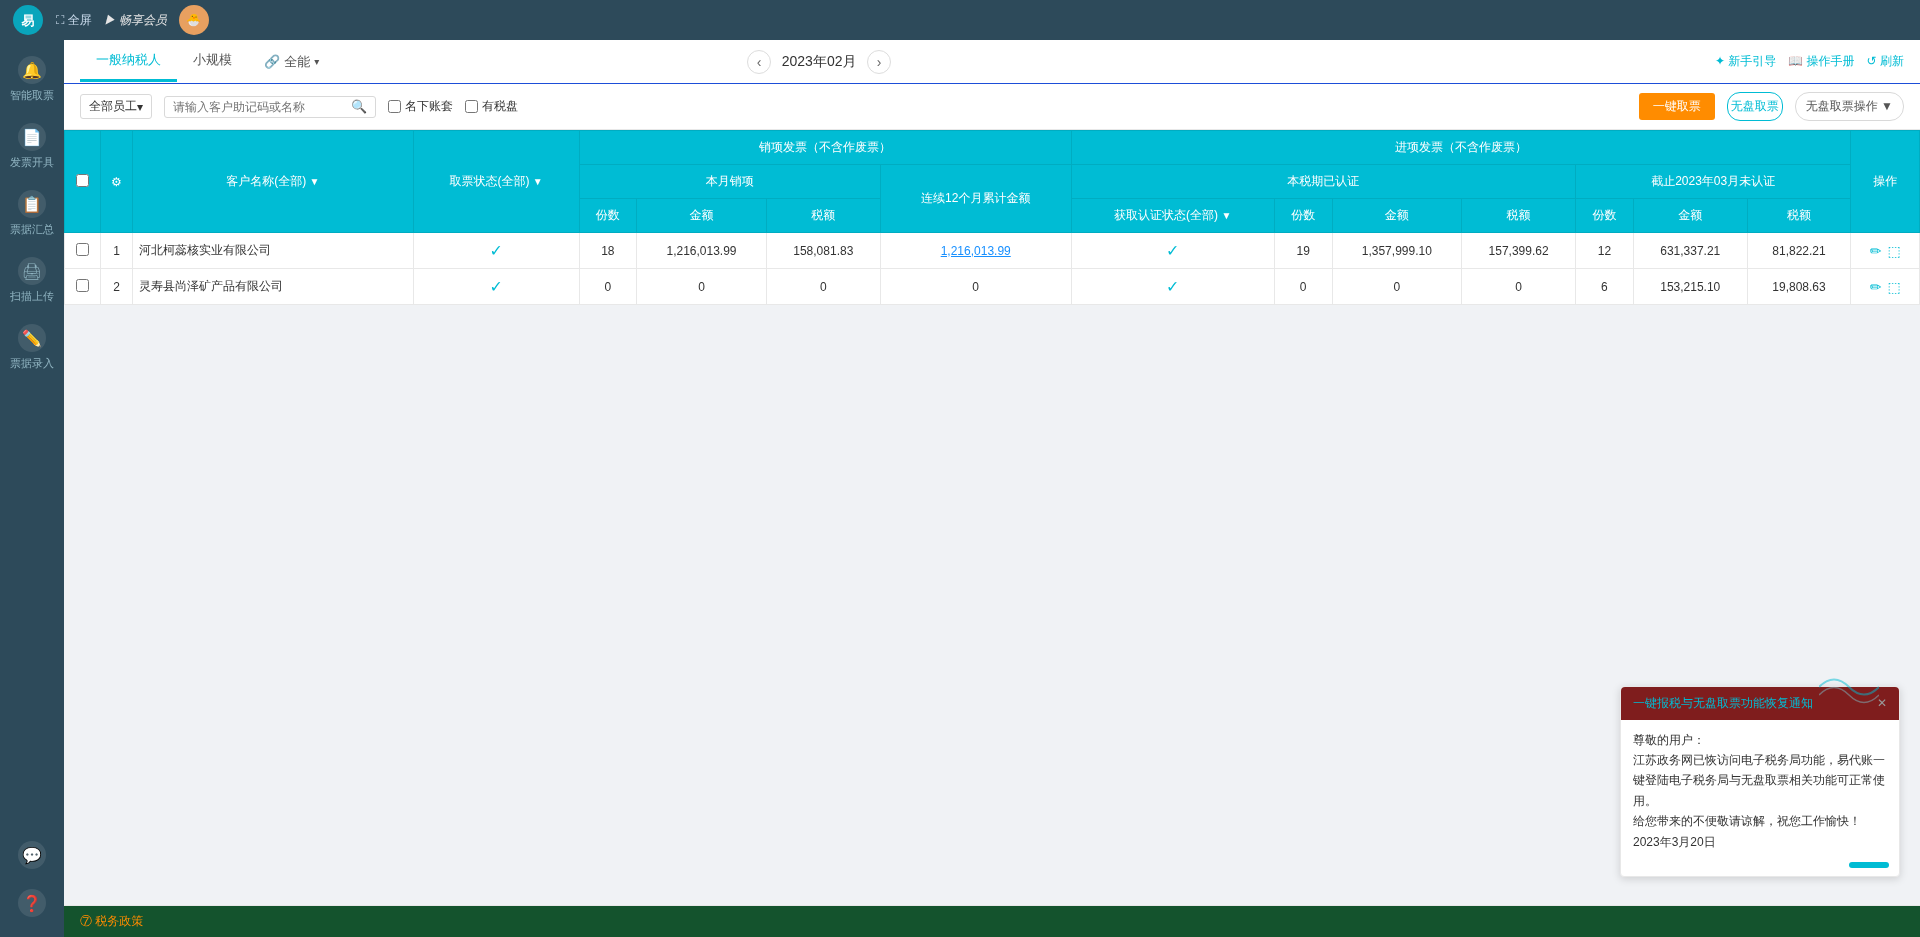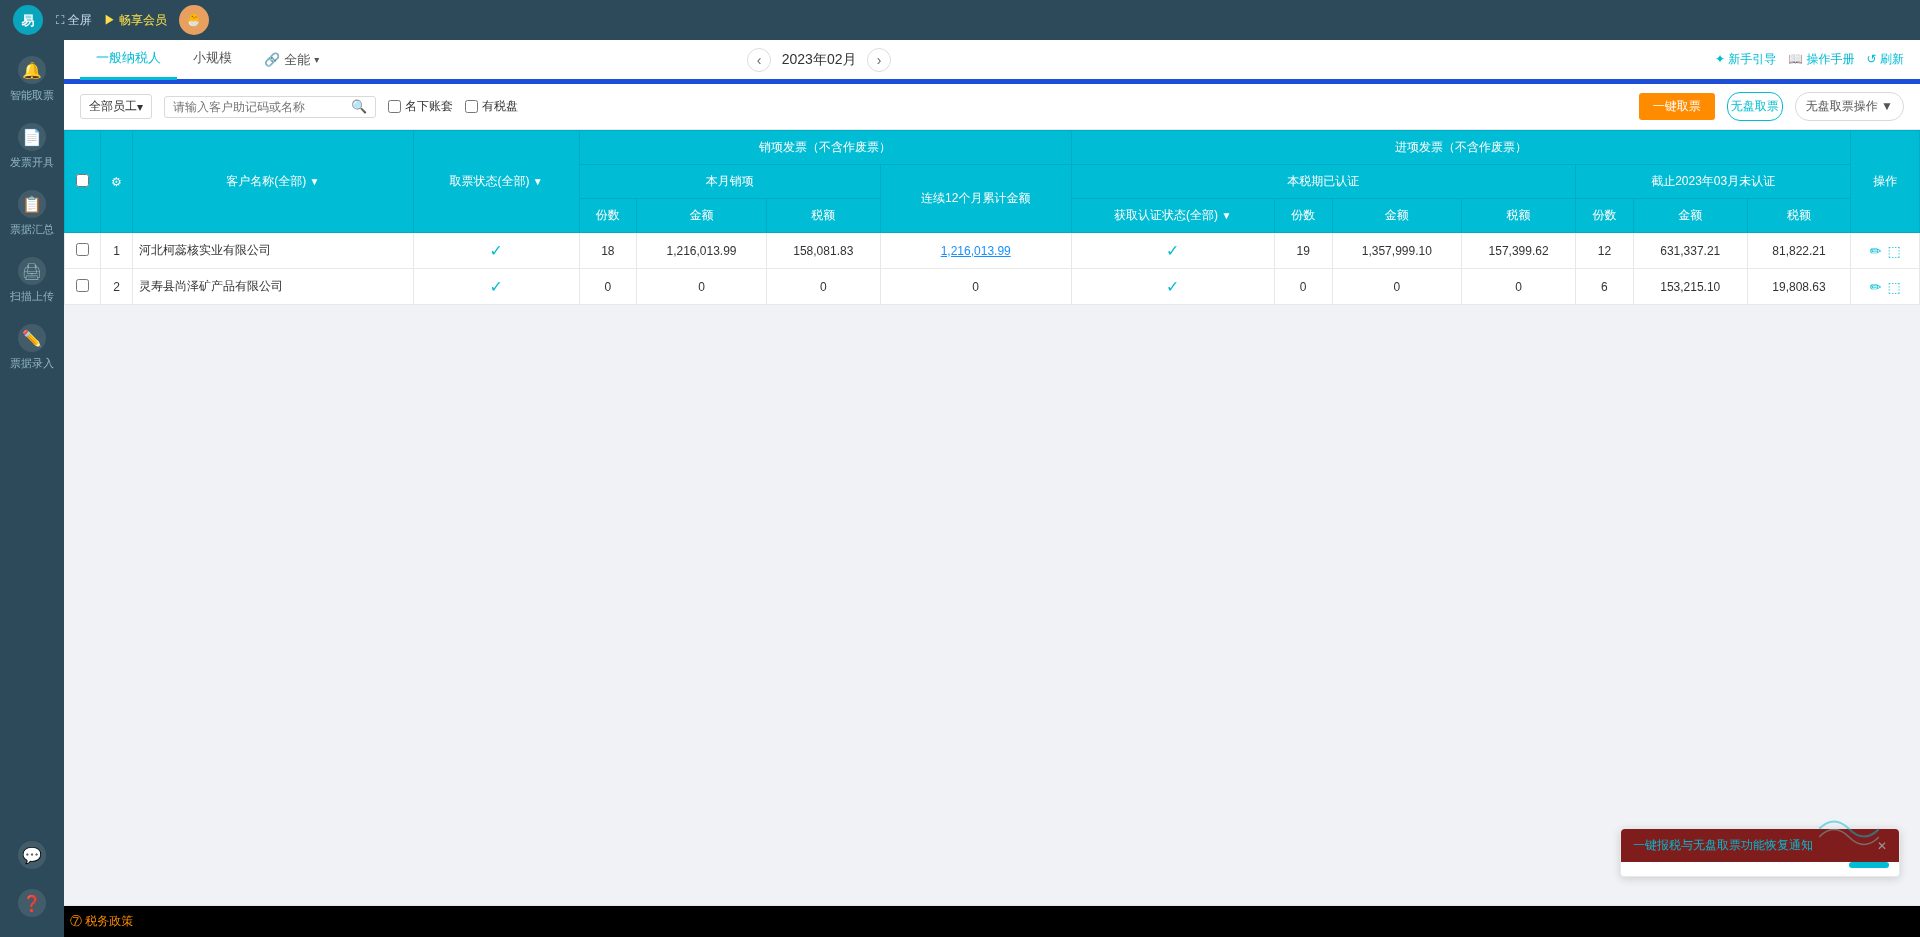--- a/index.html
+++ b/index.html
@@ -97,21 +97,21 @@
     .main-content {
       flex: 1;
       overflow: auto;
       background: #f0f2f5;
       padding: 0;
     }
 
     
     .sub-tabs-bar {
       background: #fff;
-      border-bottom: 5px solid #1d4ed8;
+      border-bottom: 1px solid #1d4ed8;
       padding: 0 16px;
       display: flex;
       align-items: center;
       height: 44px;
       gap: 0;
     }
     .sub-tab {
       padding: 10px 16px;
       cursor: pointer;
       font-size: 13px;
@@ -338,46 +338,46 @@
       pointer-events: none;
     }
 
     
     .bottom-bar {
       position: fixed;
       bottom: 0;
       left: 64px;
       right: 0;
       height: 32px;
-      background: #000000;
+      background: #14532d;
       border-top: 1px solid #e8e8e8;
       display: flex;
       align-items: center;
-      padding: 0 6px;
+      padding: 0 16px;
       font-size: 12px;
       color: #ff8c00;
     }
     .bottom-bar .tax-policy {
       cursor: pointer;
       color: #ff8c00;
     }
   </style>
 </head>
 <body>
 
 <div class="top-nav">
   <div class="logo">
     <svg width="32" height="32" viewBox="0 0 32 32">
       <circle cx="16" cy="16" r="15" fill="#00bcd4" opacity="0.8"></circle>
       <text x="16" y="21" text-anchor="middle" fill="white" font-size="13" font-weight="bold">易</text>
     </svg>
   </div>
   <div class="right-actions">
     <span>⛶ <span>全屏</span></span>
-    <span style="color:#fde047;">▶ <span>畅享会员</span></span>
+    <span style="color:#e5e5e5;font-style:italic;">▶ <span>畅享会员</span></span>
     <div class="avatar">🐣</div>
   </div>
 </div>
 
 <div class="layout">
 
   <div class="sidebar">
     <div class="sidebar-item">
       <div class="icon-circle">🔔</div>
       <span>智能取票</span>
@@ -574,16 +574,22 @@
 
     <svg class="popup-wave" viewBox="0 0 60 40">
       <path d="M0,20 Q15,5 30,20 Q45,35 60,20" fill="none" stroke="#00bcd4" stroke-width="2" opacity="0.5"></path>
       <path d="M0,28 Q15,13 30,28 Q45,43 60,28" fill="none" stroke="#80deea" stroke-width="1.5" opacity="0.4"></path>
     </svg>
   </div>
   <div class="popup-header">
     <span>一键报税与无盘取票功能恢复通知</span>
     <span class="close-btn">✕</span>
   </div>
+  <div class="popup-body">
+    <div id="popup-body-text" style="white-space:pre-line;">尊敬的用户：
+  江苏政务网已恢访问电子税务局功能，易代账一键登陆电子税务局与无盘取票相关功能可正常使用。
+  给您带来的不便敬请谅解，祝您工作愉快！
+  2023年3月20日</div>
+  </div>
   <div style="display:flex;justify-content:flex-end;padding:0 10px 8px;">
     <div style="width:40px;height:6px;background:#00bcd4;border-radius:3px;cursor:pointer;"></div>
   </div>
 </div>
 
 </body></html>

